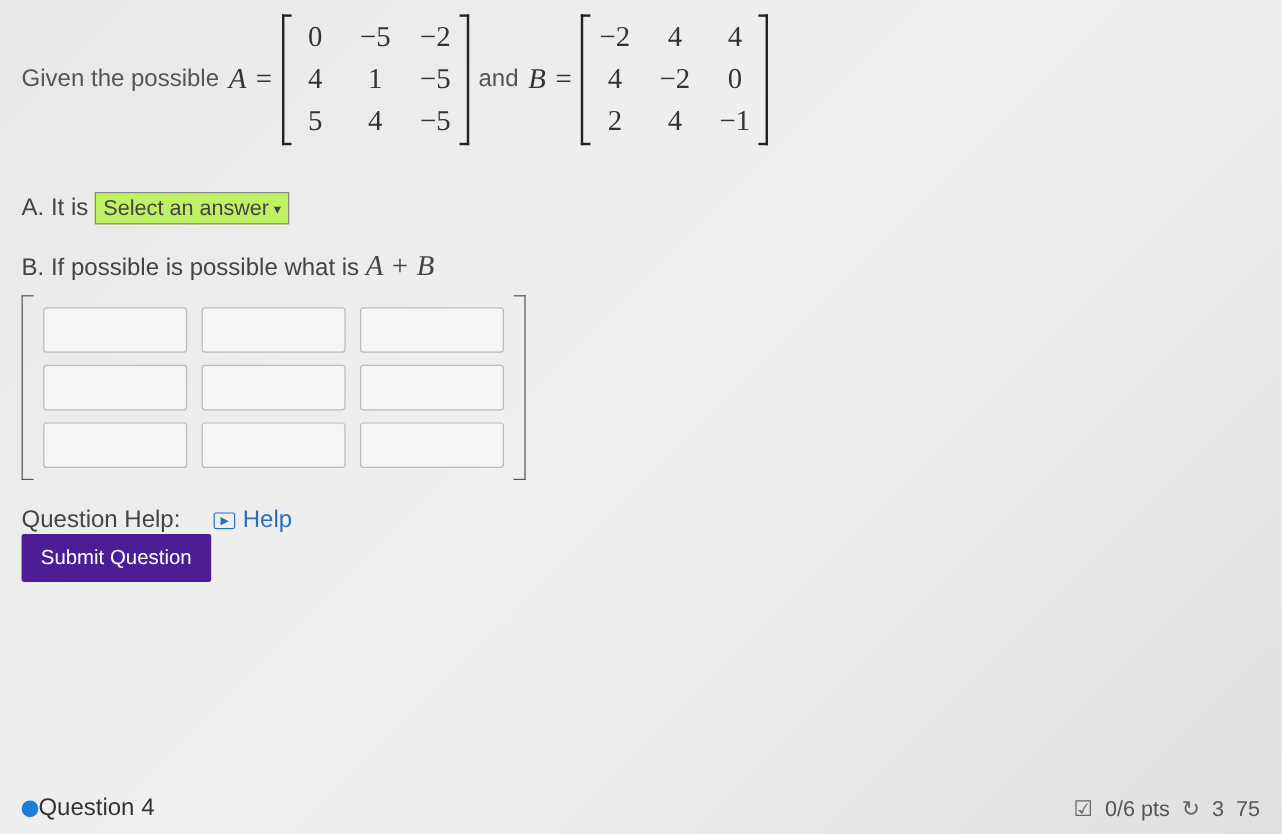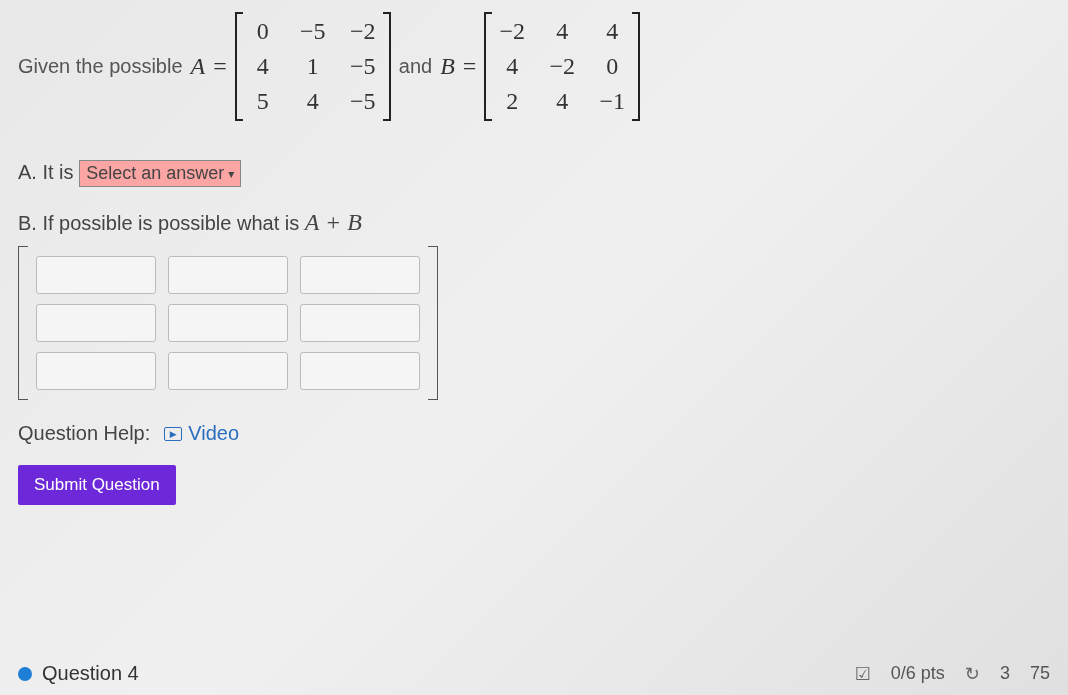--- a/index.html
+++ b/index.html
@@ -45,21 +45,21 @@
   .matrix-body span { text-align: center; min-width: 28px; }
   .part-a {
     margin-bottom: 22px;
     color: #444;
     margin-top: 39px;
   }
   .inline-select {
     display: inline-flex;
     align-items: center;
     border: 1px solid #888;
-    background: #fca5a5;
+    background: #bef264;
     padding: 2px 6px;
     font-size: 18px;
     color: #444;
     vertical-align: middle;
   }
   .chev {
     margin-left: 4px;
     font-size: 12px;
   }
   .part-b {
@@ -87,66 +87,65 @@
   .ans-input {
     height: 38px;
     border: 1px solid #bbb;
     background: #f5f5f5;
     border-radius: 3px;
     font-size: 18px;
     padding: 0 8px;
   }
   .help-row {
     color: #444;
-    margin-bottom: 20px;
     display: flex;
     align-items: center;
-    gap: 14px;
+    gap: 28px;
   }
   .video-link {
     color: #2a6fbf;
     text-decoration: none;
     display: inline-flex;
     align-items: center;
     gap: 6px;
     cursor: pointer;
   }
   .video-ico {
     display: inline-flex;
     width: 18px; height: 14px;
     border: 1.5px solid #2a6fbf;
     border-radius: 2px;
     align-items: center;
     justify-content: center;
     font-size: 9px;
     color: #2a6fbf;
   }
   .submit-btn {
-    background: #6d28d9;
+    background: #4c1d95;
     color: #fff;
     border: none;
     padding: 10px 16px;
     font-size: 17px;
     cursor: pointer;
     border-radius: 2px;
   }
   .footer-row {
     position: absolute;
     bottom: 10px;
     left: 18px;
     right: 18px;
     display: flex;
     justify-content: space-between;
     align-items: center;
     color: #333;
     font-size: 20px;
   }
-  .q-indicator { display: flex; align-items: center; gap: 10px; justify-content: center; }
+  .q-indicator { display: flex; align-items: center; gap: 0; justify-content: center; }
   .dot { width: 14px; height: 14px; background: #1f7fd6; border-radius: 50%; }
-  .footer-right { display: flex; align-items: center; gap: 20px; color: #555; font-size: 18px; }
+  .footer-right { display: flex; align-items: flex-end; gap: 10px; color: #555; font-size: 18px; }
   .check-ico::before { content: "☑"; color: #666; }
   .retry-ico::before { content: "↻"; color: #666; }
 </style>
 </head>
 <body>
 
 
 
 <div class="given-row">
   <span class="given-text">Given the possible</span>
@@ -216,21 +215,21 @@
     <input class="ans-input" style="">
     <input class="ans-input" style="">
   </div>
   <span class="ans-bracket-r"></span>
 </div>
 
 <div class="help-row">
   <span>Question Help:</span>
   <a class="video-link">
     <span class="video-ico">▶</span>
-    <span>Video</span>
+    <span>Help</span>
   </a>
 </div>
 
 <button class="submit-btn">Submit Question</button>
 
 <div class="footer-row">
   <div class="q-indicator">
     <span class="dot"></span>
     <span>Question 4</span>
   </div>

